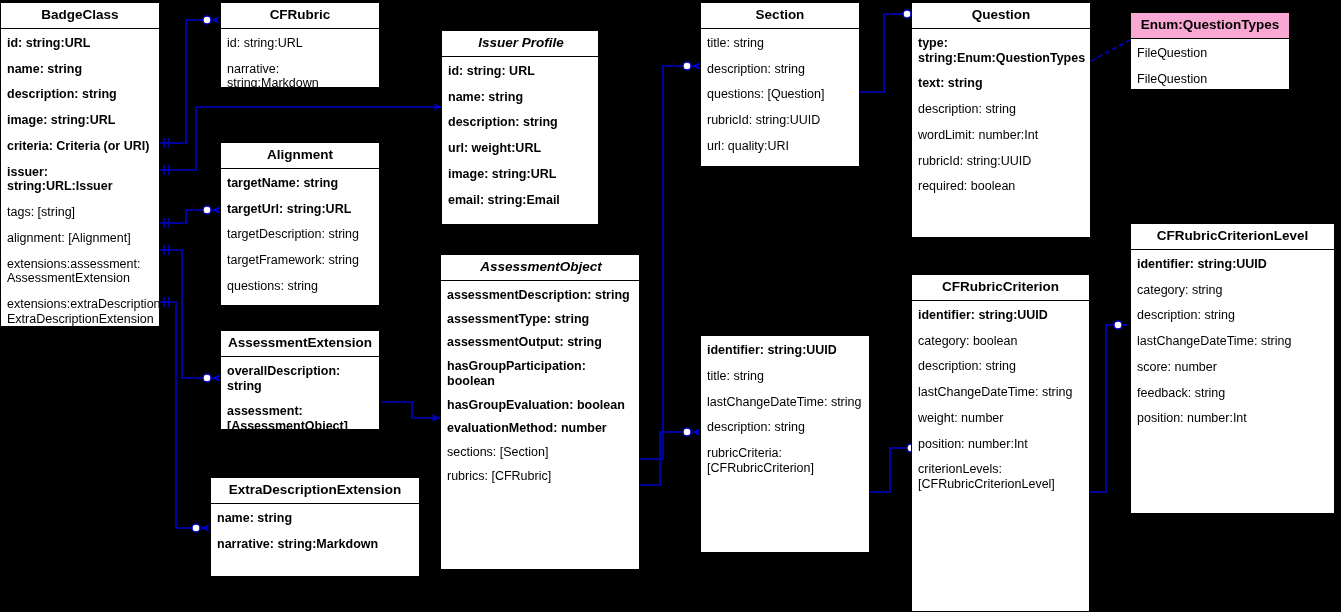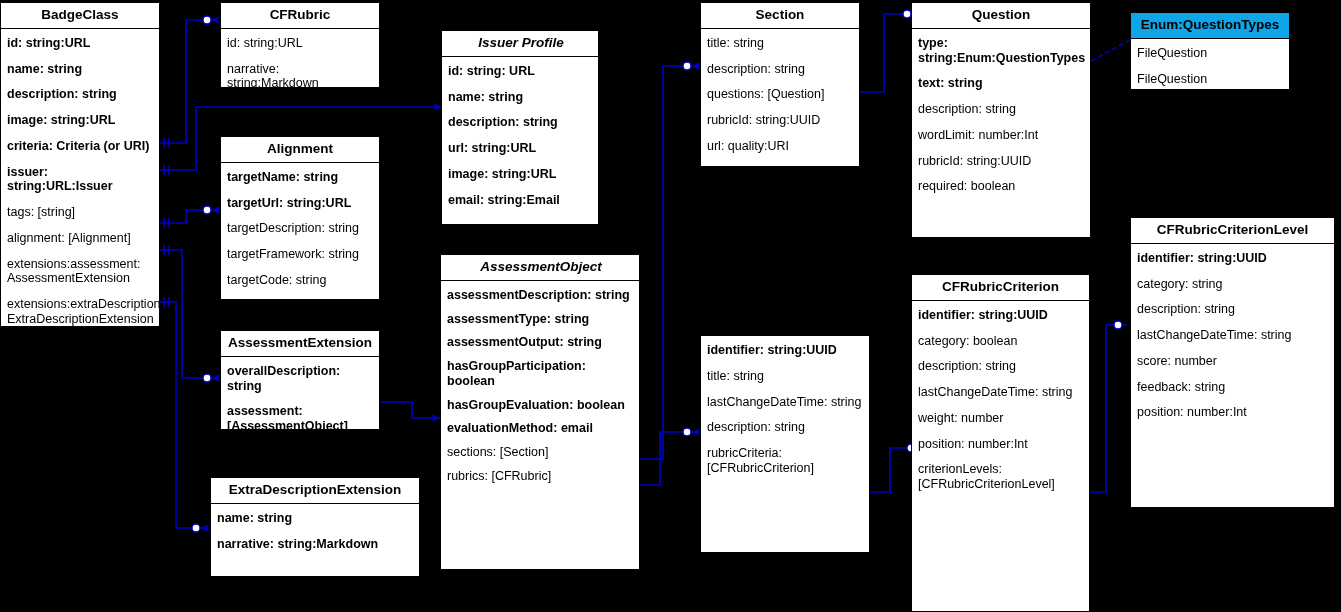--- a/index.html
+++ b/index.html
@@ -21,21 +21,21 @@
     font-size:13.5px;
     font-weight:bold;
     color:#000;
     text-align:center;
     padding:5px 4px 5px 4px;
     border-bottom:1px solid #000000;
     line-height:1.1;
     box-sizing:border-box;
   }
   .umlbox .hdr.italic{font-style:italic;padding-left:6px;}
-  .umlbox .hdr.enum{background:#0ea5e9;}
+  .umlbox .hdr.enum{background:#f9a8d4;}
   .umlbox .body{
     padding:7px 6px 6px 6px;
     box-sizing:border-box;
   }
   .attr{
     font-size:12.5px;
     color:#000;
     line-height:1.18;
     margin-bottom:11px;
     white-space:pre-line;
@@ -161,28 +161,28 @@
   </div>
 
   <div class="umlbox" style="left:220px;top:2px;width:160px;height:86px;">
     <div class="hdr">CFRubric</div>
     <div class="body">
       <div class="attr">id: string:URL</div>
       <div class="attr">narrative: string:Markdown</div>
     </div>
   </div>
 
-  <div class="umlbox" style="left:220px;top:136px;width:160px;height:164px;">
+  <div class="umlbox" style="left:220px;top:142px;width:160px;height:164px;">
     <div class="hdr">Alignment</div>
     <div class="body">
       <div class="attr b">targetName: string</div>
       <div class="attr b">targetUrl: string:URL</div>
       <div class="attr">targetDescription: string</div>
       <div class="attr">targetFramework: string</div>
-      <div class="attr">targetCode: string</div>
+      <div class="attr">questions: string</div>
     </div>
   </div>
 
   <div class="umlbox" style="left:220px;top:330px;width:160px;height:100px;">
     <div class="hdr">AssessmentExtension</div>
     <div class="body">
       <div class="attr b">overallDescription: string</div>
       <div class="attr b">assessment:
 [AssessmentObject]</div>
     </div>
@@ -195,35 +195,35 @@
       <div class="attr b">narrative: string:Markdown</div>
     </div>
   </div>
 
   <div class="umlbox" style="left:441px;top:30px;width:158px;height:195px;">
     <div class="hdr italic">Issuer Profile</div>
     <div class="body">
       <div class="attr b">id: string: URL</div>
       <div class="attr b">name: string</div>
       <div class="attr b">description: string</div>
-      <div class="attr b">url: string:URL</div>
+      <div class="attr b">url: weight:URL</div>
       <div class="attr b">image: string:URL</div>
       <div class="attr b">email: string:Email</div>
     </div>
   </div>
 
   <div class="umlbox" style="left:440px;top:254px;width:200px;height:316px;">
     <div class="hdr italic">AssessmentObject</div>
     <div class="body">
       <div class="attr b tight">assessmentDescription: string</div>
       <div class="attr b tight">assessmentType: string</div>
       <div class="attr b tight">assessmentOutput: string</div>
       <div class="attr b tight">hasGroupParticipation: boolean</div>
       <div class="attr b tight">hasGroupEvaluation: boolean</div>
-      <div class="attr b tight">evaluationMethod: email</div>
+      <div class="attr b tight">evaluationMethod: number</div>
       <div class="attr tight">sections: [Section]</div>
       <div class="attr tight">rubrics: [CFRubric]</div>
     </div>
   </div>
 
   <div class="umlbox" style="left:700px;top:2px;width:160px;height:165px;">
     <div class="hdr">Section</div>
     <div class="body">
       <div class="attr">title: string</div>
       <div class="attr">description: string</div>
@@ -272,21 +272,21 @@
   </div>
 
   <div class="umlbox" style="left:1130px;top:12px;width:160px;height:78px;">
     <div class="hdr enum">Enum:QuestionTypes</div>
     <div class="body">
       <div class="attr">FileQuestion</div>
       <div class="attr">FileQuestion</div>
     </div>
   </div>
 
-  <div class="umlbox" style="left:1130px;top:217px;width:205px;height:291px;">
+  <div class="umlbox" style="left:1130px;top:223px;width:205px;height:291px;">
     <div class="hdr">CFRubricCriterionLevel</div>
     <div class="body">
       <div class="attr b">identifier: string:UUID</div>
       <div class="attr">category: string</div>
       <div class="attr">description: string</div>
       <div class="attr">lastChangeDateTime: string</div>
       <div class="attr">score: number</div>
       <div class="attr">feedback: string</div>
       <div class="attr">position: number:Int</div>
     </div>

